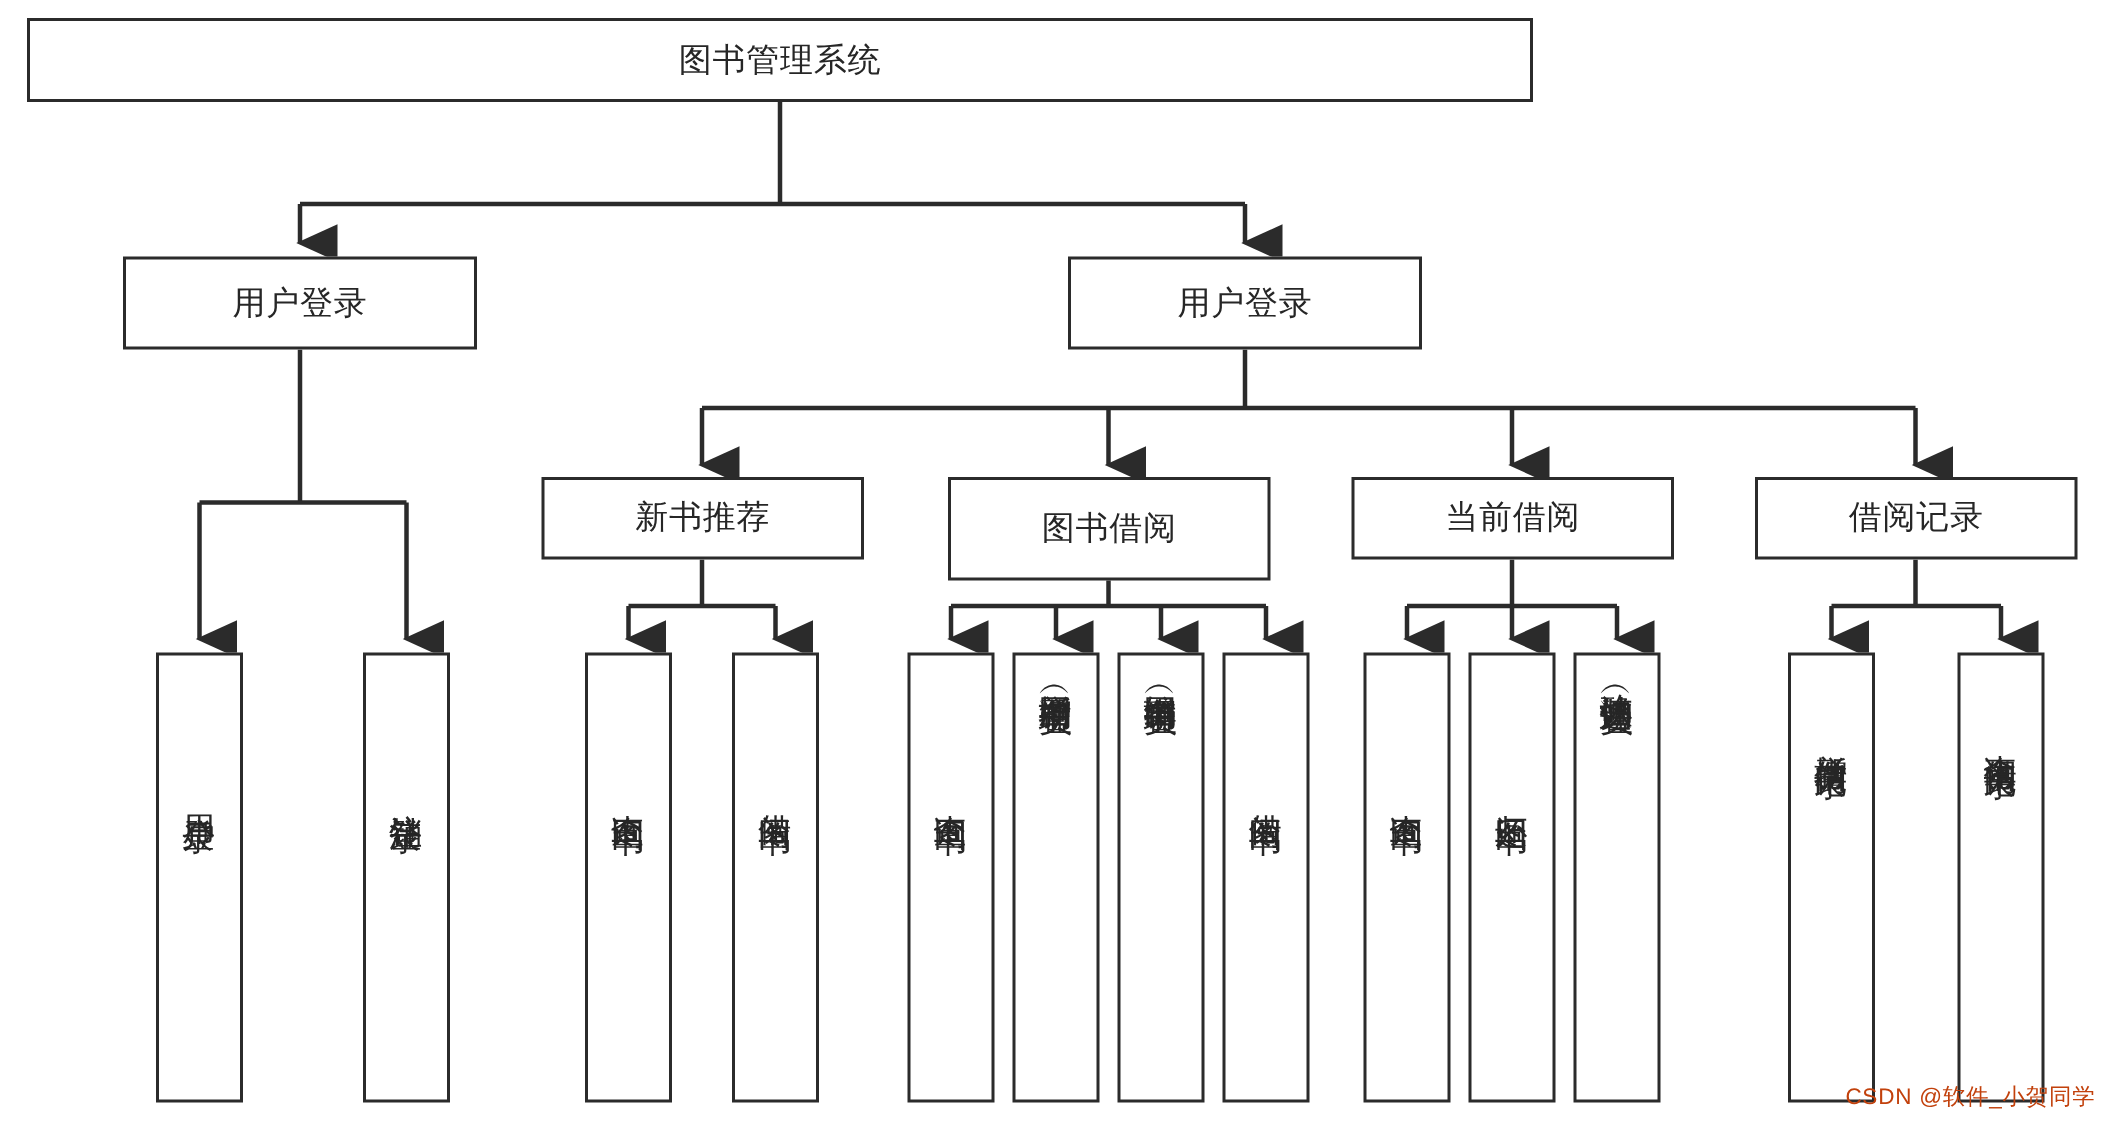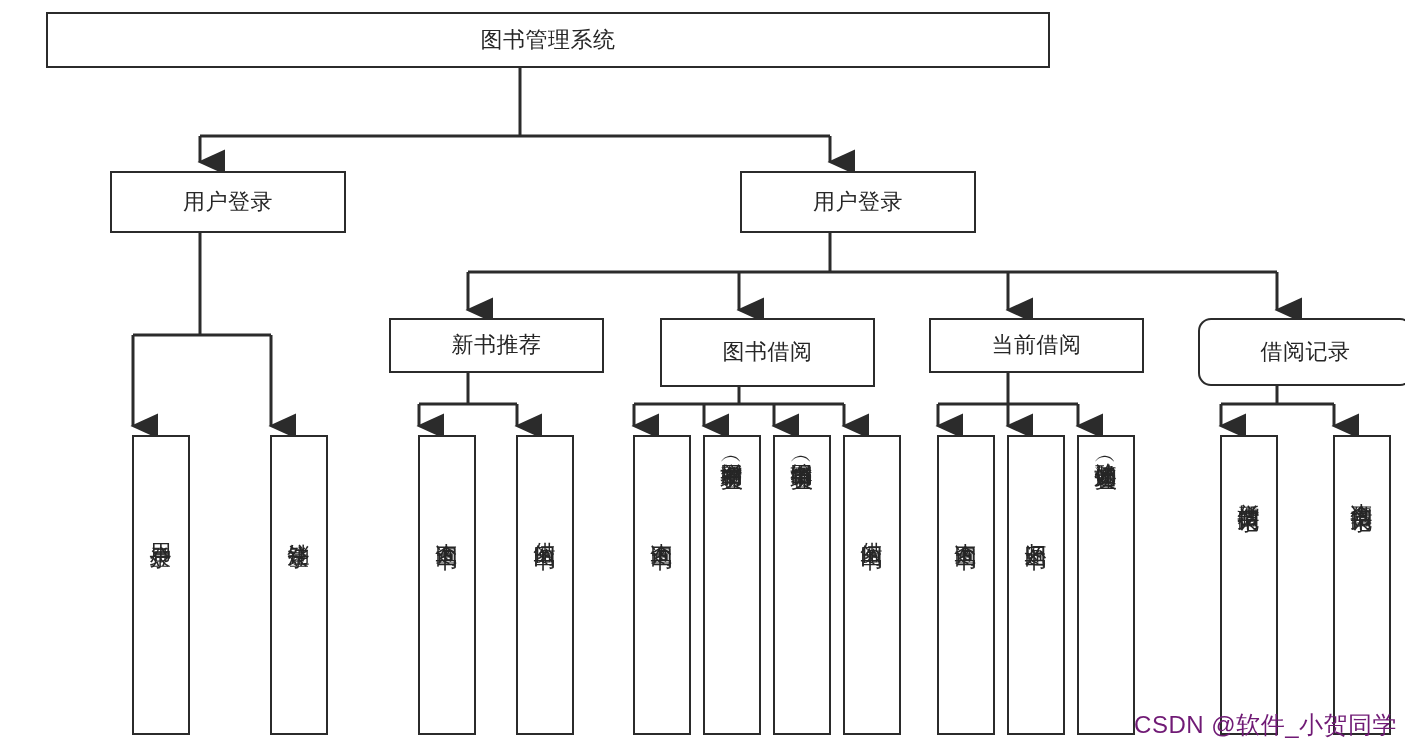--- a/index.html
+++ b/index.html
@@ -25,21 +25,20 @@
     height: 747px;
   }
   .node {
     position: absolute;
     box-sizing: border-box;
     background: #ffffff;
     border: 2px solid #2b2b2b;
     display: flex;
     align-items: center;
     justify-content: center;
-    margin-left: 28px;
   }
   .node-label {
     color: #262626;
     font-size: 21px;
     line-height: 1.12;
     letter-spacing: 0.5px;
     white-space: nowrap;
     text-align: center;
   }
   
@@ -60,22 +59,22 @@
   }
   .node.root .node-label,
   .node.level1 .node-label,
   .node.level2 .node-label {
     font-size: 22px;
   }
   .watermark {
     position: absolute;
     right: 8px;
     bottom: 6px;
-    color: #701a75;
-    font-size: 24px;
+    color: #c2410c;
+    font-size: 15px;
     letter-spacing: 0.5px;
     white-space: nowrap;
     user-select: none;
   }
 </style>
 </head>
 <body>
 
 <div id="canvas">
 
@@ -198,21 +197,21 @@
   </div>
 
   <div class="node level2" style="left:632px; top:318px; width:215px; height:69px;">
     <span class="node-label">图书借阅</span>
   </div>
 
   <div class="node level2" style="left:901px; top:318px; width:215px; height:55px;">
     <span class="node-label">当前借阅</span>
   </div>
 
-  <div class="node level2" style="left:1170px; top:318px; width:215px; height:68px;border-radius:13px;">
+  <div class="node level2" style="left:1170px; top:318px; width:215px; height:55px;">
     <span class="node-label">借阅记录</span>
   </div>
 
   <div class="node vertical" style="left:104px; top:435px; width:58px; height:300px; padding-top:88px;">
     <span class="node-label">用户登录</span>
   </div>
 
   <div class="node vertical" style="left:242px; top:435px; width:58px; height:300px; padding-top:88px;">
     <span class="node-label">注销登录</span>
   </div>

